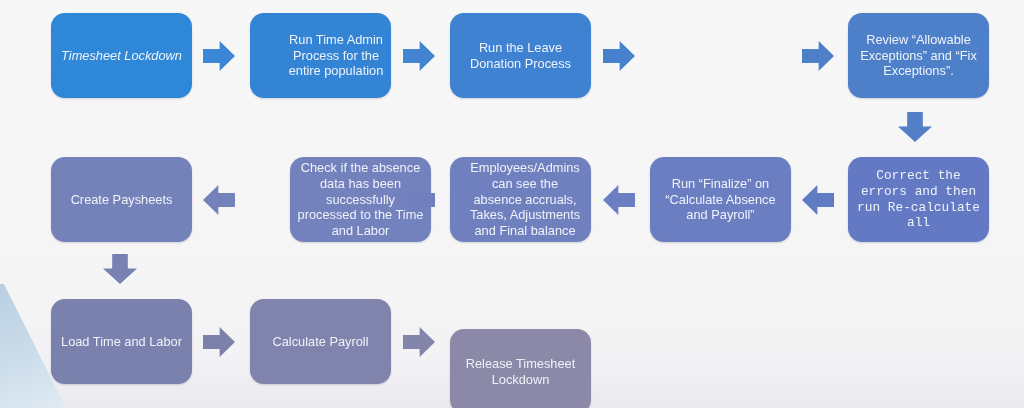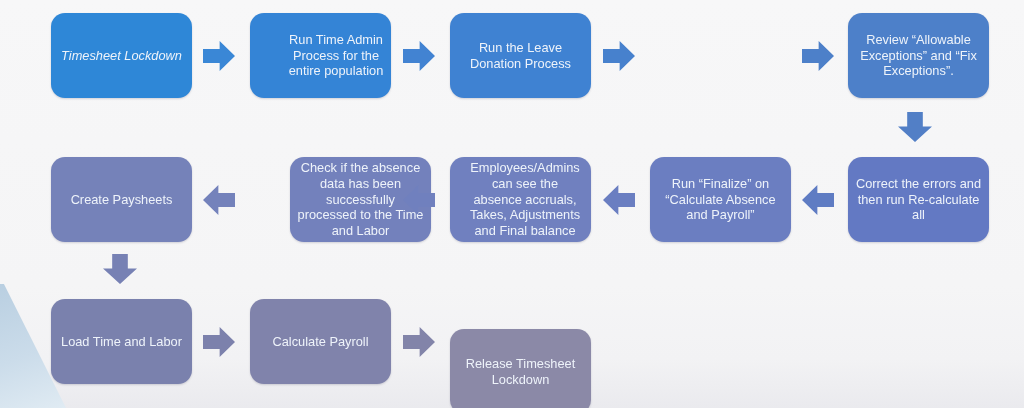--- a/index.html
+++ b/index.html
@@ -42,21 +42,21 @@
 <body>
 
 <div id="stage">
   <div id="corner-wedge"></div>
 
   <div class="node col1 row1" style="background: rgb(46, 135, 215); font-style: italic;">Timesheet Lockdown</div>
   <div class="node col2 row1" style="background: rgb(52, 132, 214); padding-left: 38px;">Run Time Admin Process for the entire population</div>
   <div class="node col3 row1" style="background: rgb(63, 130, 210);">Run the Leave Donation Process</div>
   <div class="node col5 row1" style="background: rgb(77, 128, 201);">Review “Allowable Exceptions” and “Fix Exceptions”.</div>
 
-  <div class="node col5 row2" style="background: rgb(99, 121, 195);">Correct the errors and then run Re-calculate all</div>
+  <div class="node col5 row2" style="background: rgb(99, 121, 195); font-family: Liberation Mono, monospace;">Correct the errors and then run Re-calculate all</div>
   <div class="node col4 row2" style="background: rgb(107, 126, 193);">Run “Finalize” on “Calculate Absence and Payroll”</div>
   <div class="node col3 row2" style="background: rgb(112, 128, 191); padding-left: 16px;">Employees/Admins can see the absence accruals, Takes, Adjustments and Final balance</div>
   <div class="node col2 row2" style="background: rgb(115, 129, 188); margin-left: 40px;">Check if the absence data has been successfully processed to the Time and Labor</div>
   <div class="node col1 row2" style="background: rgb(117, 130, 185);">Create Paysheets</div>
 
   <div class="node col1 row3" style="background: rgb(122, 129, 173);">Load Time and Labor</div>
   <div class="node col2 row3" style="background: rgb(128, 131, 171);">Calculate Payroll</div>
   <div class="node col3 row3" style="background: rgb(139, 137, 167); margin-top: 30px;">Release Timesheet Lockdown</div>
 
   <div class="arrow ar gx1 gy1" style="background: rgb(58, 135, 214);"></div>

